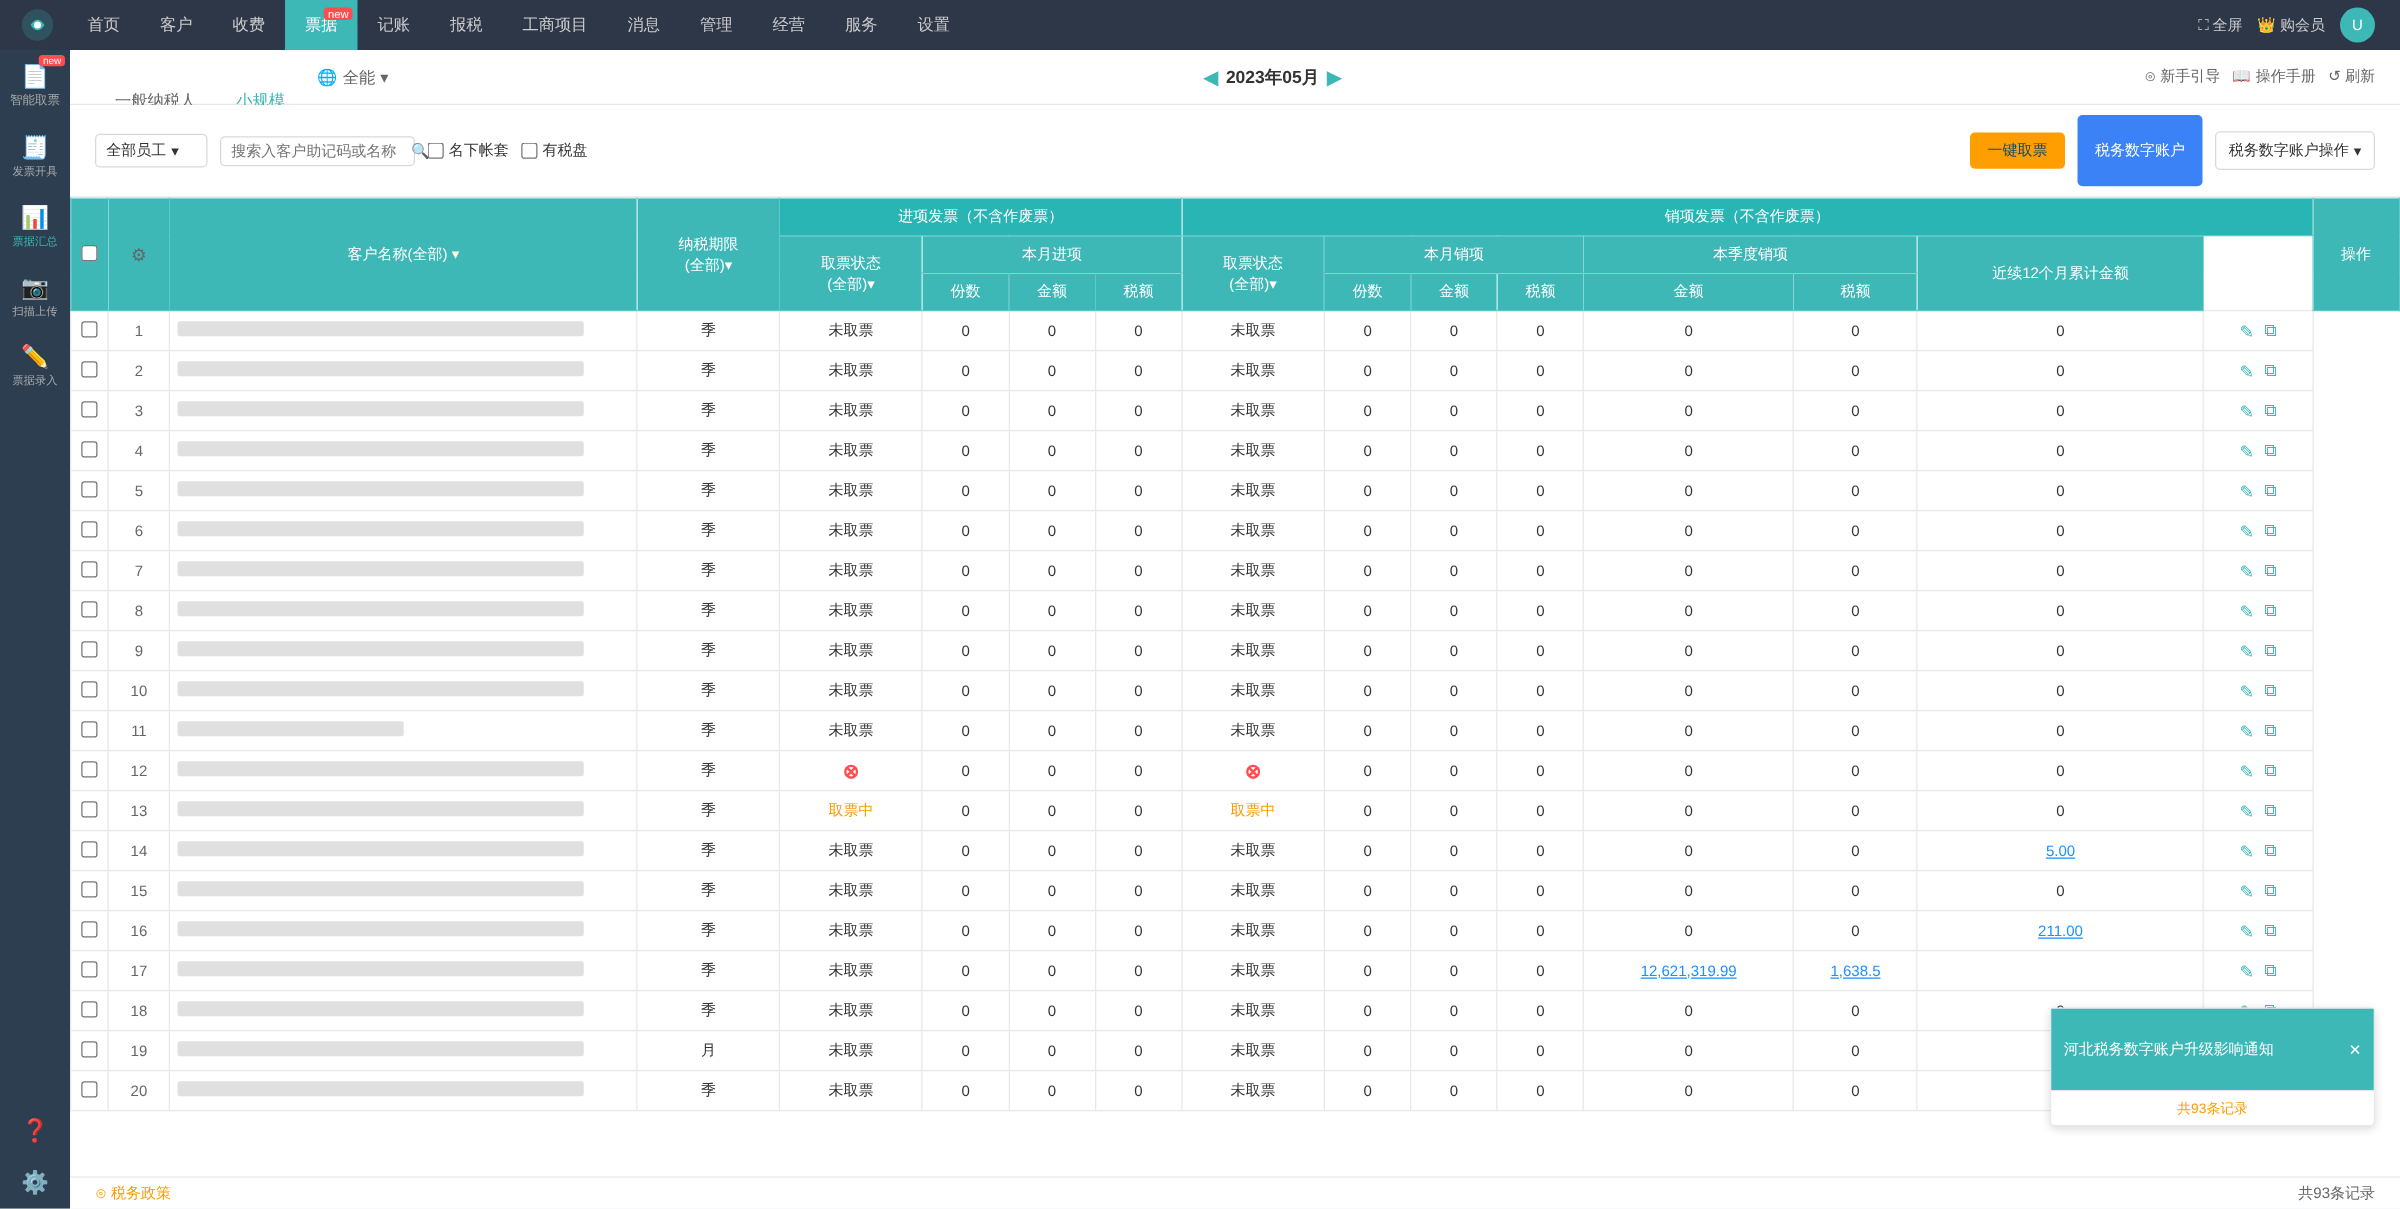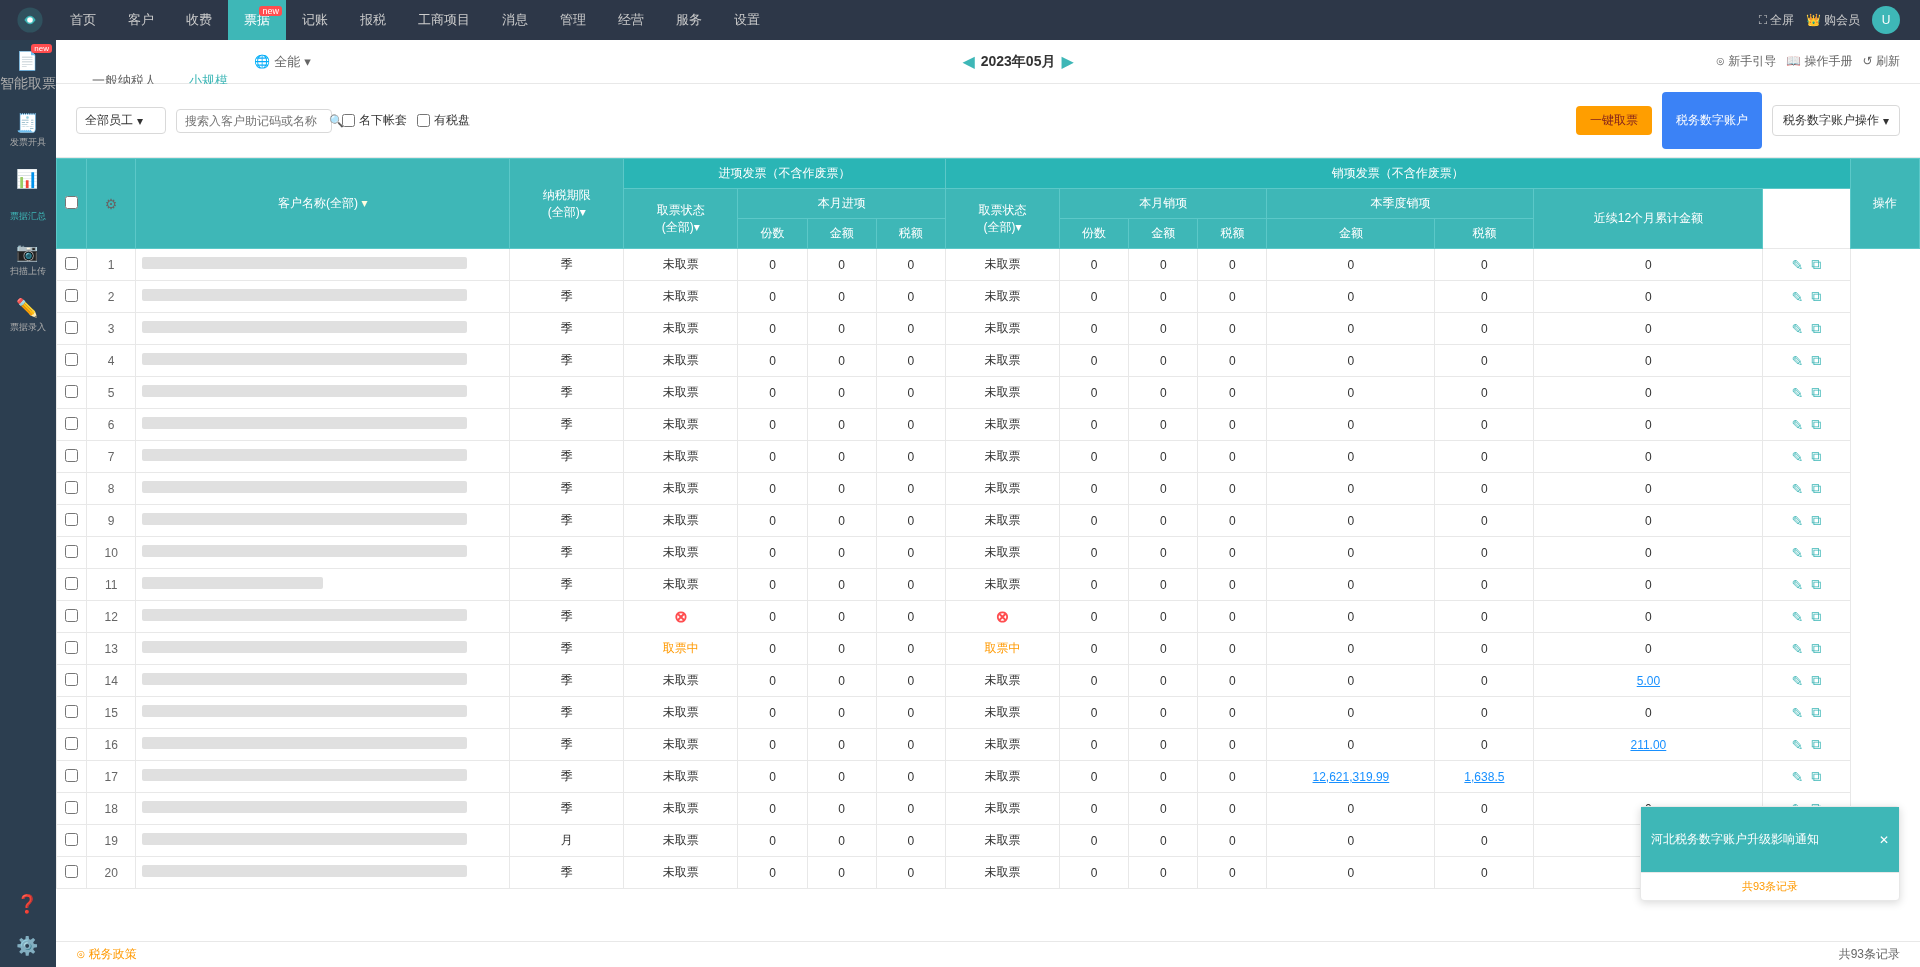--- a/index.html
+++ b/index.html
@@ -31,21 +31,21 @@
     .sub-tab.active { color: #3eb7b7; border-bottom: 2px solid #3eb7b7; }
     .scale-dropdown { display: flex; align-items: center; gap: 4px; color: #666; cursor: pointer; font-size: 13px; padding: 0 10px; }
 
     
     .filter-bar { background: #fff; padding: 8px 20px; display: flex; align-items: center; gap: 10px; border-bottom: 1px solid #e8e8e8; }
     .employee-select { border: 1px solid #d9d9d9; border-radius: 4px; padding: 4px 8px; font-size: 12px; display: flex; align-items: center; gap: 4px; cursor: pointer; background: #fff; min-width: 90px; }
     .search-input { border: 1px solid #d9d9d9; border-radius: 4px; padding: 4px 8px; font-size: 12px; width: 156px; display: flex; align-items: center; gap: 4px; }
     .search-input input { border: none; outline: none; font-size: 12px; width: 140px; }
     .checkbox-label { display: flex; align-items: center; gap: 4px; color: #333; font-size: 12px; cursor: pointer; }
     .spacer { flex: 1; }
-    .btn-orange { background: #ff9e00; color: #7f1d1d; border: none; border-radius: 4px; padding: 6px 14px; font-size: 12px; cursor: pointer; white-space: nowrap; }
+    .btn-orange { background: #ff9e00; color: #0c4a6e; border: none; border-radius: 4px; padding: 6px 14px; font-size: 12px; cursor: pointer; white-space: nowrap; }
     .btn-teal { background: #3b82f6; color: #fff; border: none; border-radius: 4px; padding: 20px 14px; font-size: 12px; cursor: pointer; white-space: nowrap; }
     .btn-outline { border: 1px solid #d9d9d9; background: #fff; color: #333; border-radius: 4px; padding: 6px 10px; font-size: 12px; cursor: pointer; display: flex; align-items: center; gap: 4px; white-space: nowrap; }
     .date-nav-btn { background: none; border: none; cursor: pointer; color: #3eb7b7; font-size: 16px; padding: 2px 6px; }
 
     
     .sub-tab-bar { display: flex; align-items: center; background: #fff; border-bottom: 1px solid #e8e8e8; padding: 0 20px; height: 44px; }
     .sub-tabs-left { display: flex; align-items: center; gap: 0; }
     .sub-tabs-center { flex: 1; display: flex; justify-content: center; align-items: center; }
     .sub-tabs-right { display: flex; align-items: center; gap: 10px; }
 
@@ -118,30 +118,30 @@
     </div>
     <div class="avatar">U</div>
   </div>
 </div>
 
 <div class="layout">
 
   <div class="sidebar">
     <div class="sidebar-item" style="position:relative;">
       <span class="sidebar-icon">📄</span>
-      <span style="font-size:14px;text-align:right;line-height:1.2;">智能取票</span>
+      <span style="font-size:10px;text-align:right;line-height:1.2;">智能取票</span>
       <span class="new-badge" style="top:4px;right:4px;">new</span>
     </div>
     <div class="sidebar-item">
       <span class="sidebar-icon">🧾</span>
       <span style="font-size:9px;text-align:center;line-height:1.2;">发票开具</span>
     </div>
     <div class="sidebar-item active">
       <span class="sidebar-icon">📊</span>
-      <span style="font-size:9px;text-align:center;line-height:1.2;margin-top:18px;">票据汇总</span>
+      <span style="font-size:9px;text-align:center;line-height:1.2;">票据汇总</span>
     </div>
     <div class="sidebar-item">
       <span class="sidebar-icon">📷</span>
       <span style="font-size:9px;text-align:center;line-height:1.2;">扫描上传</span>
     </div>
     <div class="sidebar-item">
       <span class="sidebar-icon">✏️</span>
       <span style="font-size:9px;text-align:center;line-height:1.2;">票据录入</span>
     </div>
     <div style="flex:1;"></div>

